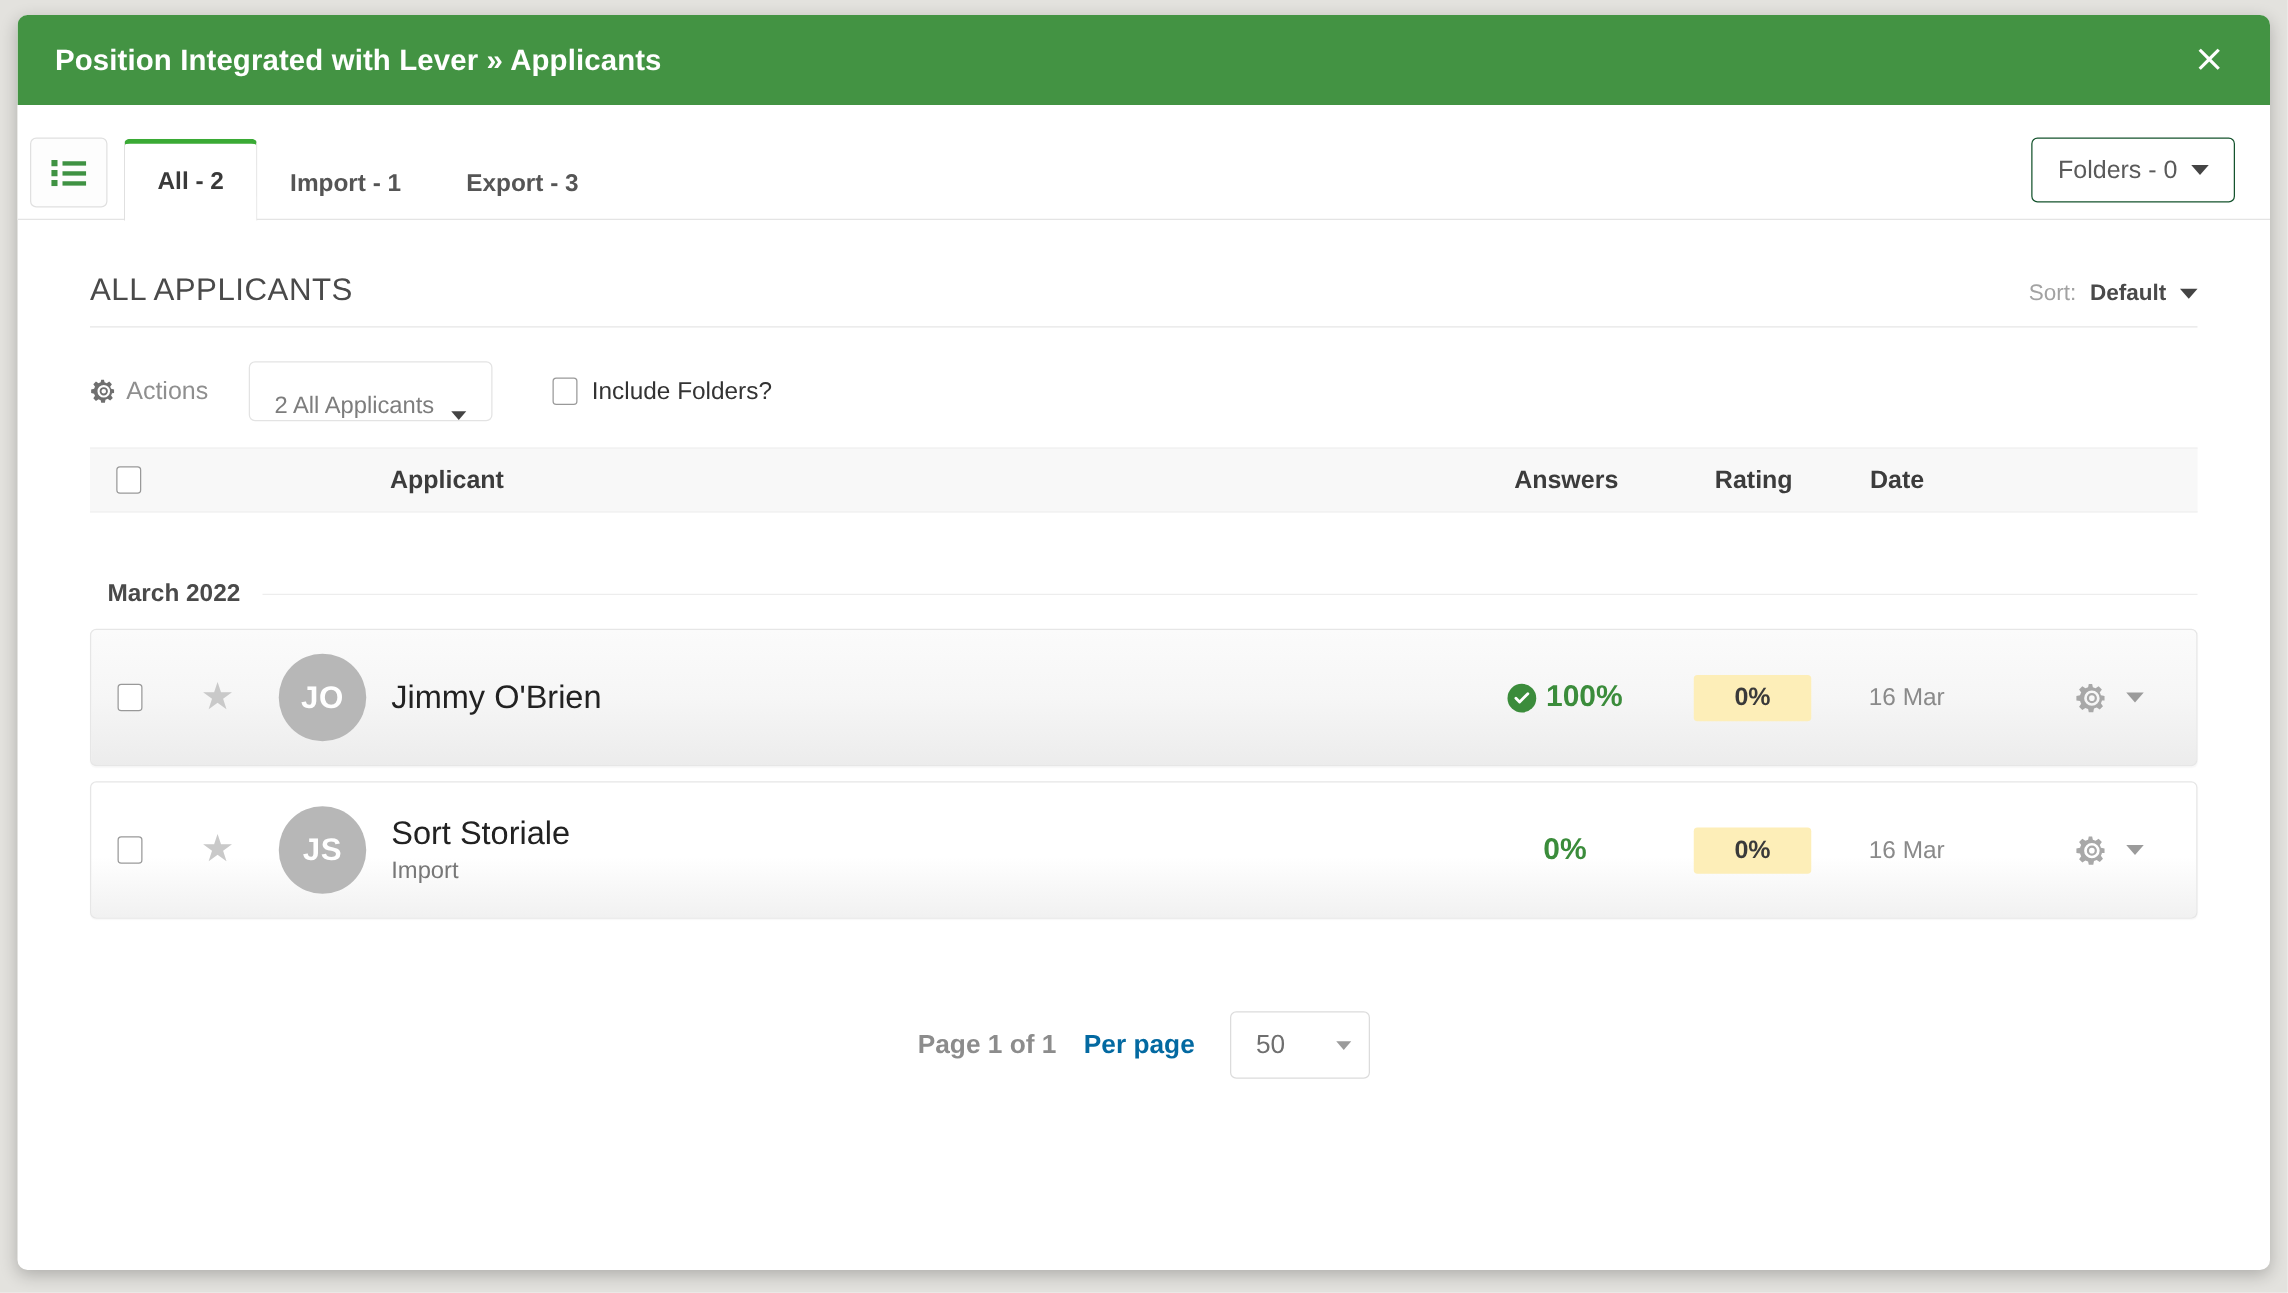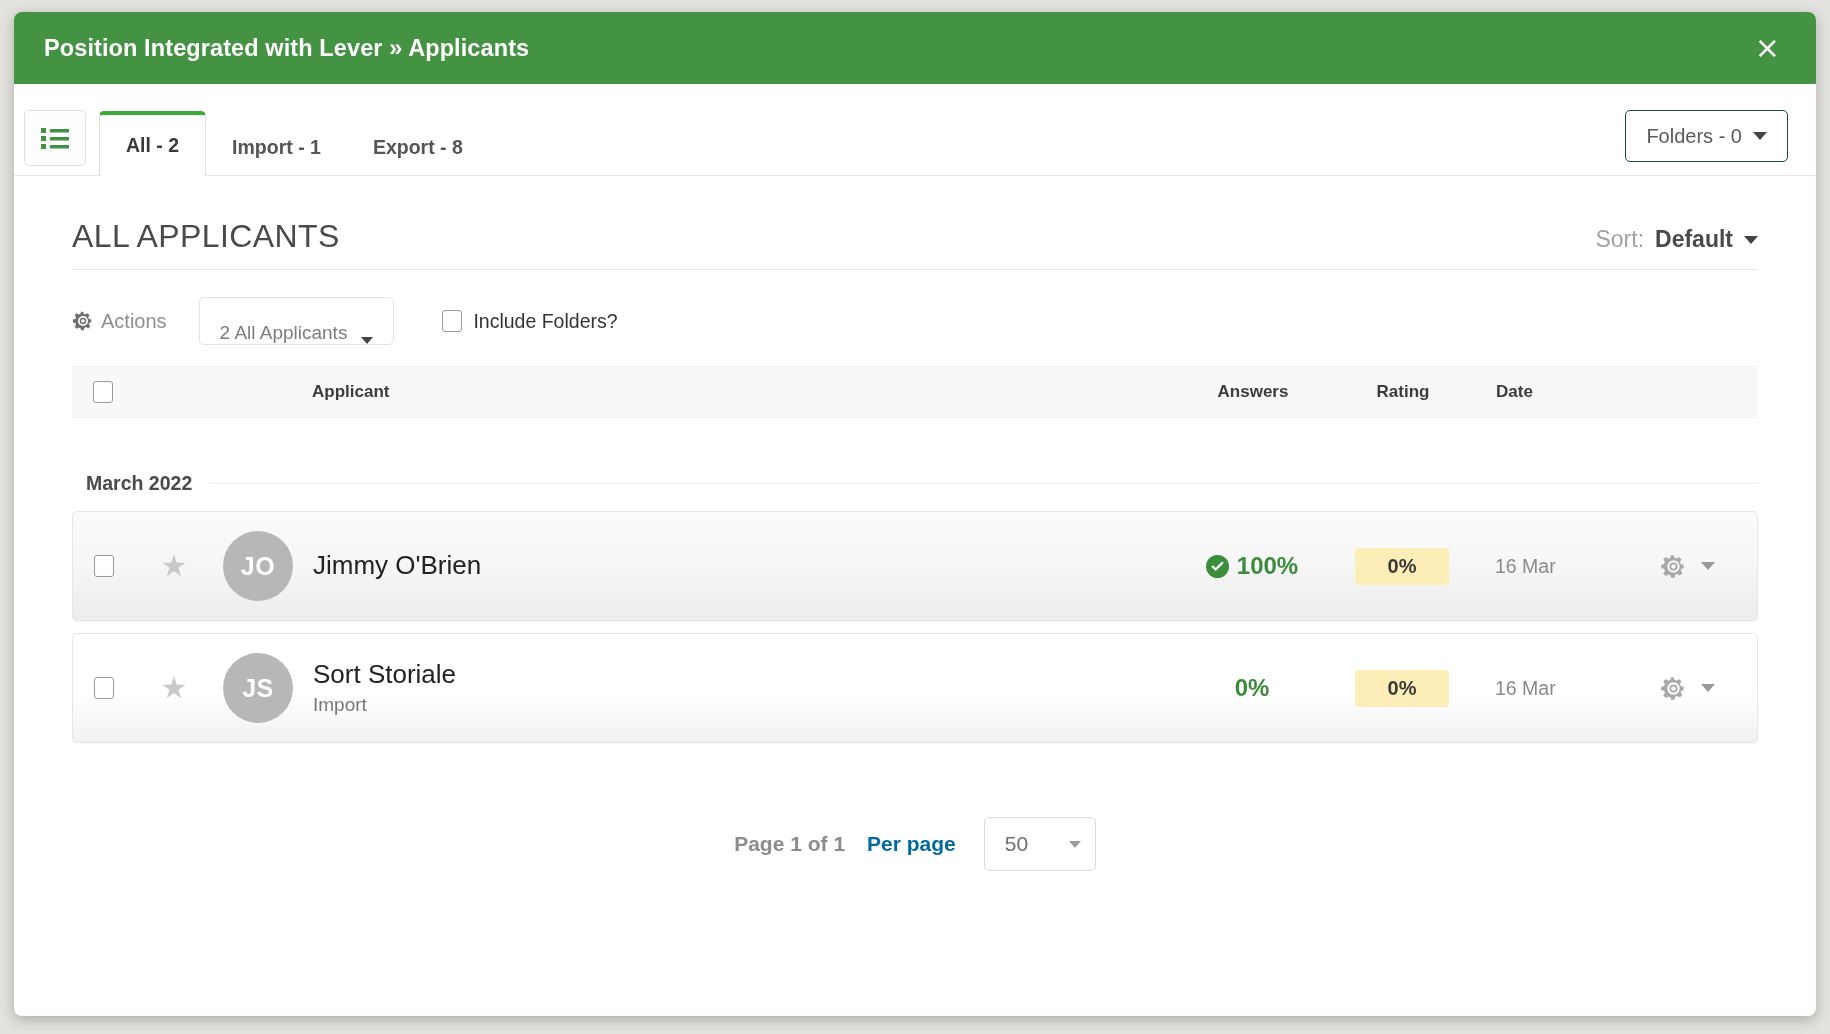--- a/index.html
+++ b/index.html
@@ -148,30 +148,30 @@
 
   .section-head {
     display: flex;
     align-items: baseline;
     justify-content: space-between;
     padding-top: 42px;
     padding-bottom: 14px;
     border-bottom: 1px solid #e6e6e6;
   }
   .section-title {
-    font-size: 32px;
+    font-size: 25px;
     color: #4a4a4a;
     letter-spacing: 0.4px;
     font-weight: 400;
   }
   .sort-wrap {
     display: flex;
     align-items: center;
     gap: 11px;
-    font-size: 23px;
+    font-size: 18px;
   }
   .sort-label { color: #a2a2a2; }
   .sort-value { color: #4a4a4a; font-weight: bold; cursor: pointer; }
 
   
   .actions-bar {
     display: flex;
     align-items: center;
     gap: 0;
     padding: 27px 0 21px 0;
@@ -220,21 +220,21 @@
   }
 
   
   .thead {
     height: 52px;
     background: #f8f8f8;
     border-top: 1px solid #efefef;
     border-bottom: 1px solid #efefef;
     display: flex;
     align-items: center;
-    font-size: 17px;
+    font-size: 20px;
     font-weight: bold;
     color: #3c3c3c;
   }
 
   
   .c-check   { width: 62px;  flex: 0 0 62px;  display: flex; justify-content: center; }
   .c-star    { width: 78px;  flex: 0 0 78px;  display: flex; justify-content: center; }
   .c-avatar  { width: 90px;  flex: 0 0 90px;  display: flex; justify-content: center; }
   .c-name    { flex: 1 1 auto; min-width: 0; padding-left: 10px; }
   .c-answers { width: 150px; flex: 0 0 150px; text-align: center; }
@@ -386,21 +386,21 @@
         <rect x="0" y="9" width="5" height="5" fill="#3f9243"></rect>
         <rect x="9" y="10" width="19" height="3.5" fill="#3f9243"></rect>
         <rect x="0" y="17" width="5" height="5" fill="#3f9243"></rect>
         <rect x="9" y="18" width="19" height="3.5" fill="#3f9243"></rect>
       </svg>
     </div>
 
     <div class="tabs">
       <div class="tab active">All - 2</div>
       <div class="tab">Import - 1</div>
-      <div class="tab">Export - 8</div>
+      <div class="tab">Export - 3</div>
     </div>
 
     <div class="folders-btn">
       <span>Folders - 0</span>
       <span class="caret"></span>
     </div>
   </div>
 
   <div class="body">
 

